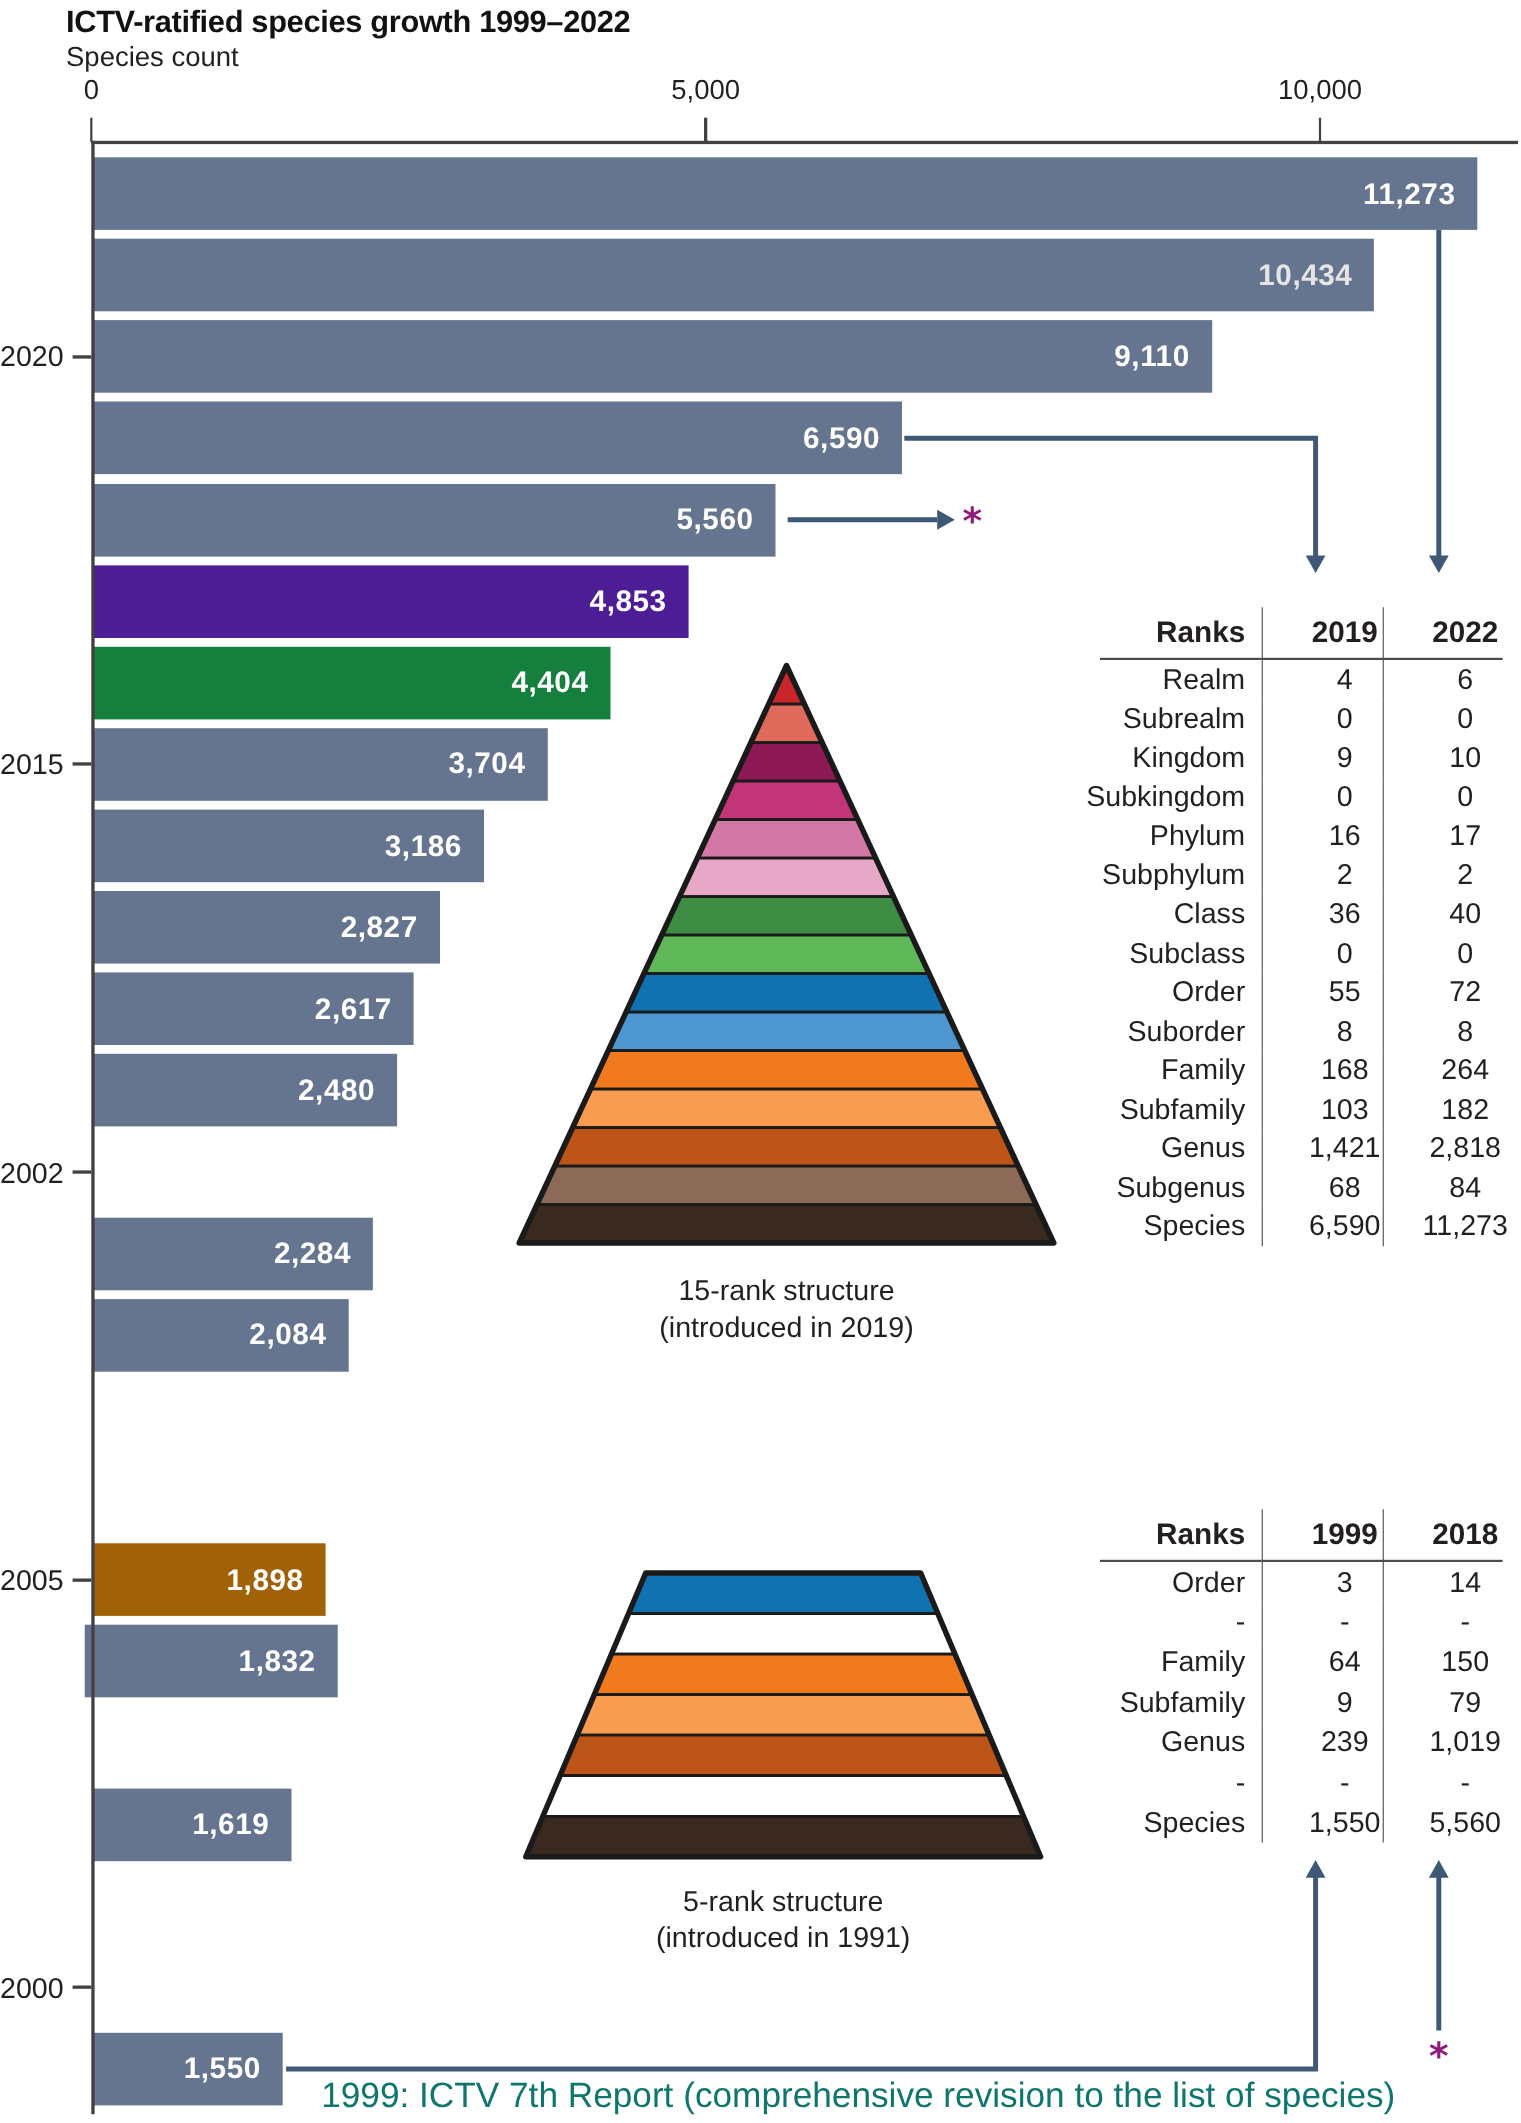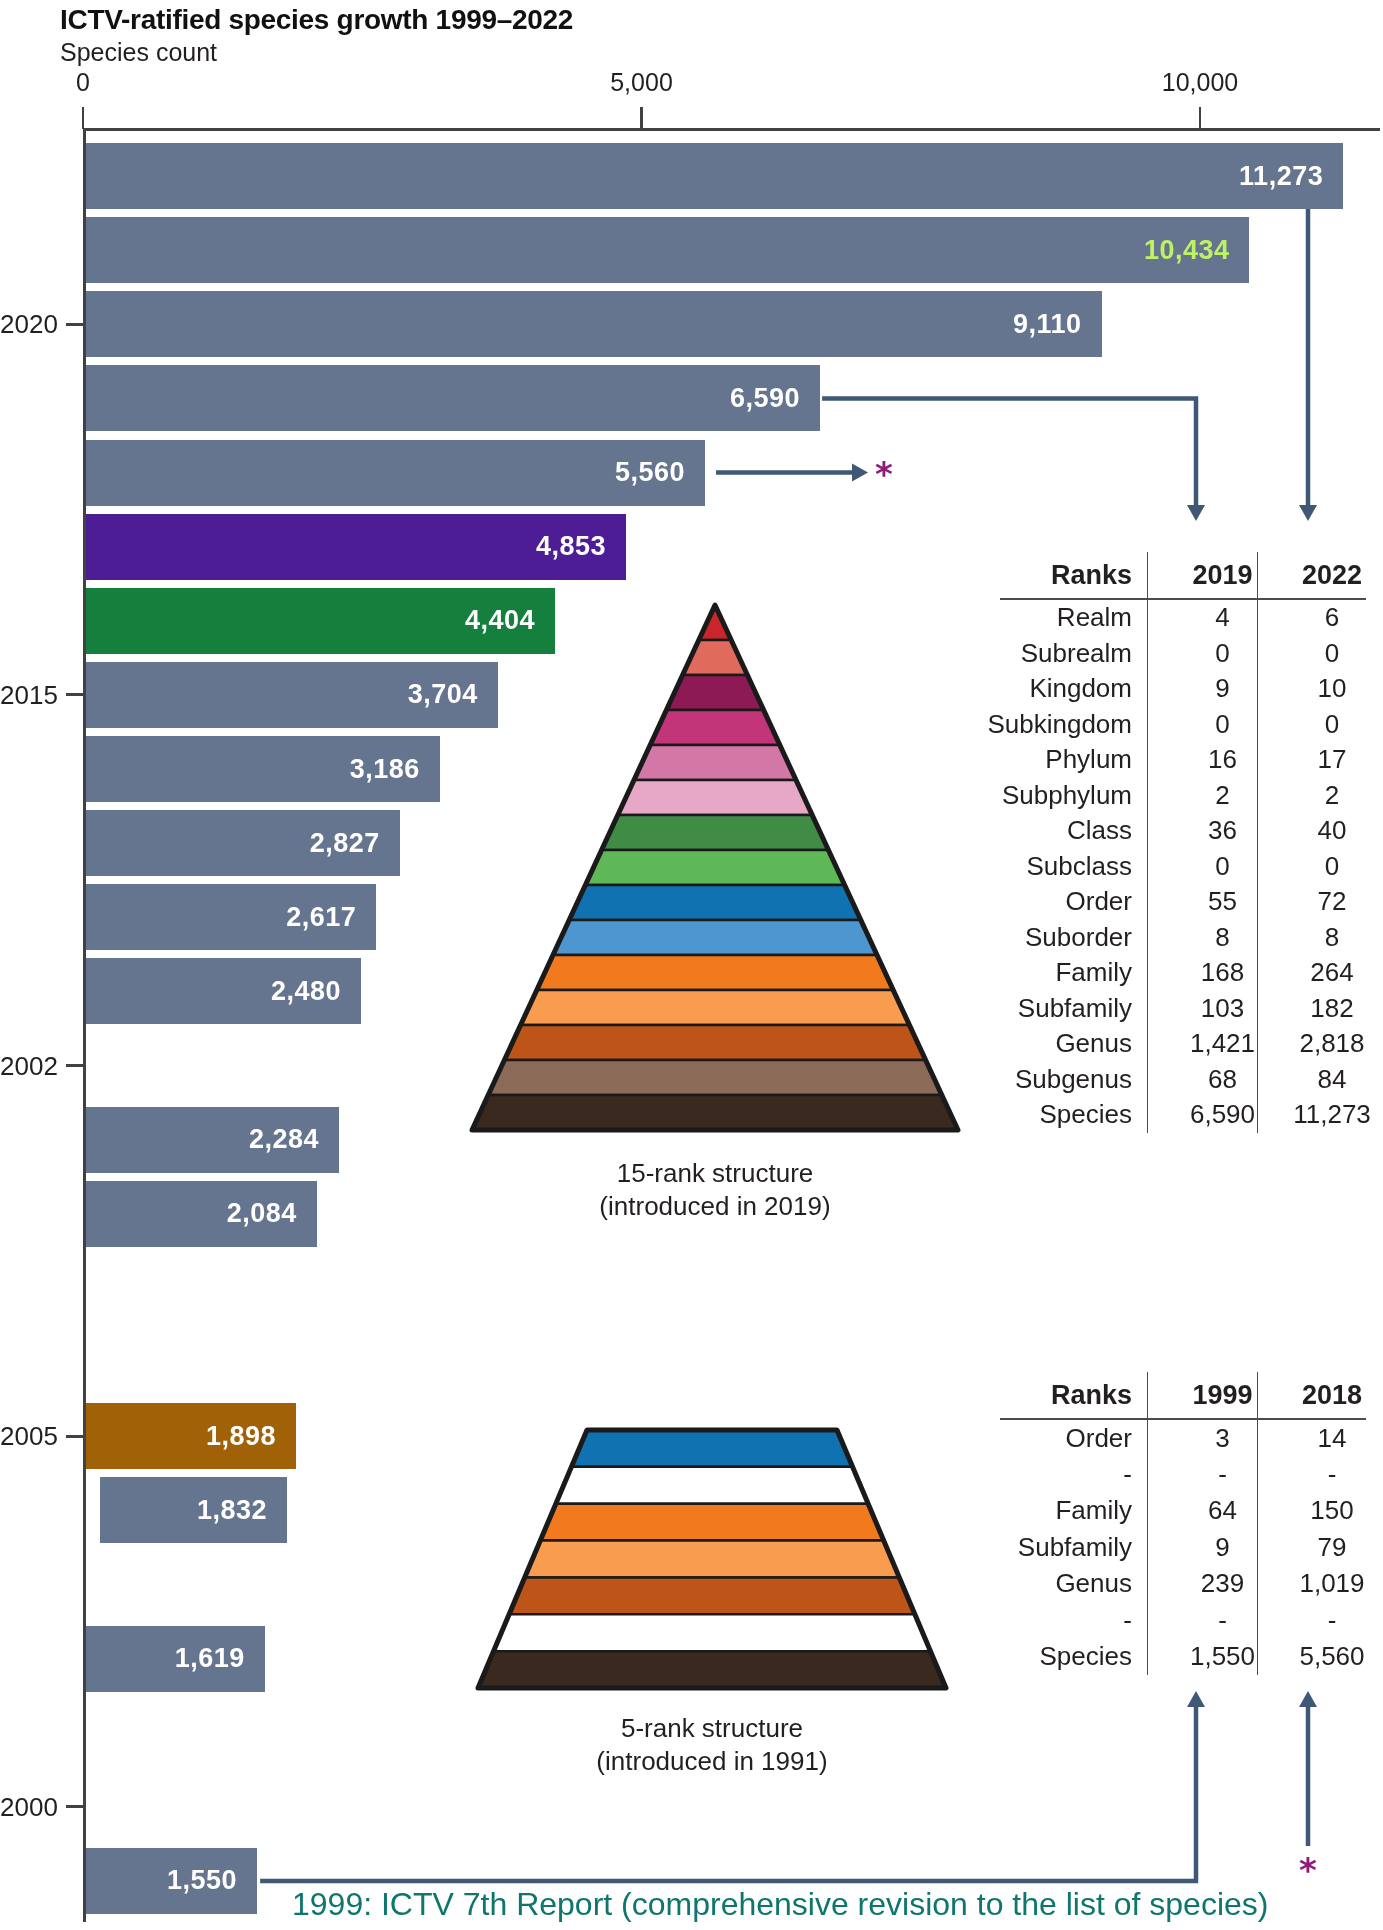--- a/index.html
+++ b/index.html
@@ -43,21 +43,21 @@
 
 <div id="canvas">
   <div class="page-title">ICTV-ratified species growth 1999–2022</div>
   <div class="page-subtitle">Species count</div>
 
   <div id="bars-layer">
       <div class="bar" style="left: 84px; top: 143px; width: 1259.19px; background: rgb(102, 117, 143);">
         <span class="bar-label" style="color: rgb(255, 255, 255);">11,273</span>
       </div>
       <div class="bar" style="left: 84px; top: 217.125px; width: 1165.48px; background: rgb(102, 117, 143);">
-        <span class="bar-label" style="color: #bef264;">10,434</span>
+        <span class="bar-label" style="color: #e5e5e5;">10,434</span>
       </div>
       <div class="bar" style="left: 84px; top: 291.25px; width: 1017.59px; background: rgb(102, 117, 143);">
         <span class="bar-label" style="color: rgb(255, 255, 255);">9,110</span>
       </div>
       <div class="bar" style="left: 84px; top: 365.375px; width: 736.103px; background: rgb(102, 117, 143);">
         <span class="bar-label" style="color: rgb(255, 255, 255);">6,590</span>
       </div>
       <div class="bar" style="left: 84px; top: 439.5px; width: 621.052px; background: rgb(102, 117, 143);">
         <span class="bar-label" style="color: rgb(255, 255, 255);">5,560</span>
       </div>
@@ -84,21 +84,21 @@
       </div>
       <div class="bar" style="left: 84px; top: 1106.62px; width: 255.123px; background: rgb(102, 117, 143);">
         <span class="bar-label" style="color: rgb(255, 255, 255);">2,284</span>
       </div>
       <div class="bar" style="left: 84px; top: 1180.75px; width: 232.783px; background: rgb(102, 117, 143);">
         <span class="bar-label" style="color: rgb(255, 255, 255);">2,084</span>
       </div>
       <div class="bar" style="left: 84px; top: 1403.12px; width: 212.007px; background: #a16207;">
         <span class="bar-label" style="color: rgb(255, 255, 255);">1,898</span>
       </div>
-      <div class="bar" style="left: 100px; top: 1477.25px; width: 187px; background: rgb(102, 117, 143);">
+      <div class="bar" style="left: 77px; top: 1477.25px; width: 230px; background: rgb(102, 117, 143);">
         <span class="bar-label" style="color: rgb(255, 255, 255);">1,832</span>
       </div>
       <div class="bar" style="left: 84px; top: 1625.5px; width: 180.842px; background: rgb(102, 117, 143); padding-left: 12px;">
         <span class="bar-label" style="color: rgb(255, 255, 255);">1,619</span>
       </div>
       <div class="bar" style="left: 84px; top: 1847.88px; width: 173.135px; background: rgb(102, 117, 143);">
         <span class="bar-label" style="color: rgb(255, 255, 255);">1,550</span>
       </div>
     </div>
 

